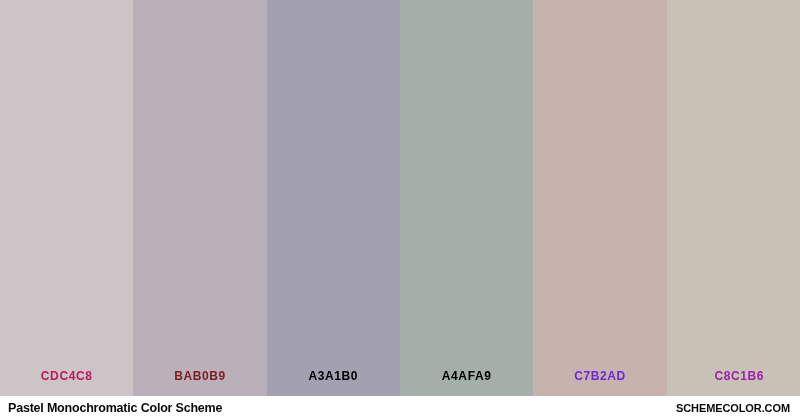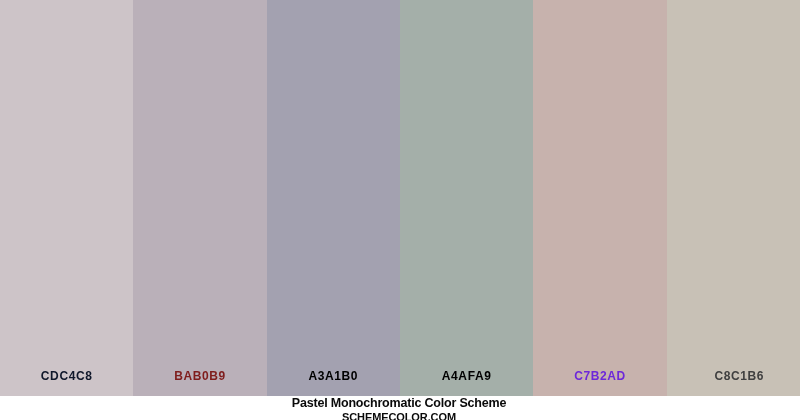--- a/index.html
+++ b/index.html
@@ -45,21 +45,21 @@
     color: #111111;
     margin-bottom: 13px;
     line-height: 13px;
     user-select: none;
   }
   #footer-bar {
     width: 800px;
     height: 24px;
     background: #ffffff;
     display: flex;
-    flex-direction: column;
+    flex-direction: row;
     align-items: center;
     justify-content: space-between;
     box-sizing: border-box;
     padding: 0 10px 0 8px;
   }
   #scheme-title {
     font-family: "Liberation Sans", sans-serif;
     font-size: 12.5px;
     font-weight: bold;
     color: #0a0a0a;
@@ -78,41 +78,41 @@
   }
 </style>
 </head>
 <body>
 
 <div id="palette-page">
 
   <div id="swatch-strip">
 
     <div class="swatch" style="background-color: rgb(205, 196, 200);">
-      <span class="swatch-label" style="color: #0f172a;">CDC4C8</span>
+      <span class="swatch-label" style="color: #be185d;">CDC4C8</span>
     </div>
 
     <div class="swatch" style="background-color: rgb(186, 176, 185);">
       <span class="swatch-label" style="color: #7f1d1d;">BAB0B9</span>
     </div>
 
     <div class="swatch" style="background-color: rgb(163, 161, 176);">
       <span class="swatch-label" style="color: #000000;">A3A1B0</span>
     </div>
 
     <div class="swatch" style="background-color: rgb(164, 175, 169);">
       <span class="swatch-label" style="color: #000000;">A4AFA9</span>
     </div>
 
     <div class="swatch" style="background-color: rgb(199, 178, 173);">
       <span class="swatch-label" style="color: #6d28d9;">C7B2AD</span>
     </div>
 
     <div class="swatch" style="background-color: rgb(200, 193, 182);">
-      <span class="swatch-label" style="color: #404040; margin-left: 12px;">C8C1B6</span>
+      <span class="swatch-label" style="color: #a21caf; margin-left: 12px;">C8C1B6</span>
     </div>
 
   </div>
 
   <div id="footer-bar" style="background-color: rgb(255, 255, 255);">
     <span id="scheme-title">Pastel Monochromatic Color Scheme</span>
     <span id="brand-label">SCHEMECOLOR.COM</span>
   </div>
 
 </div>

